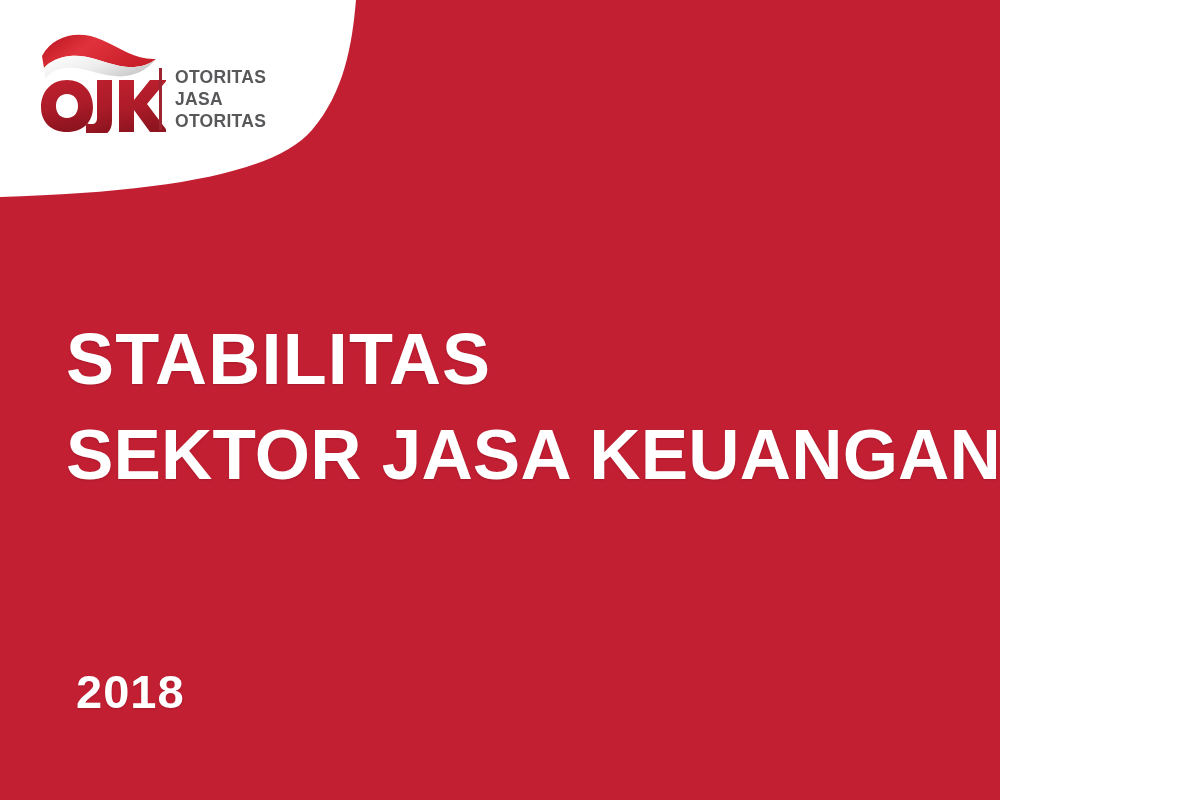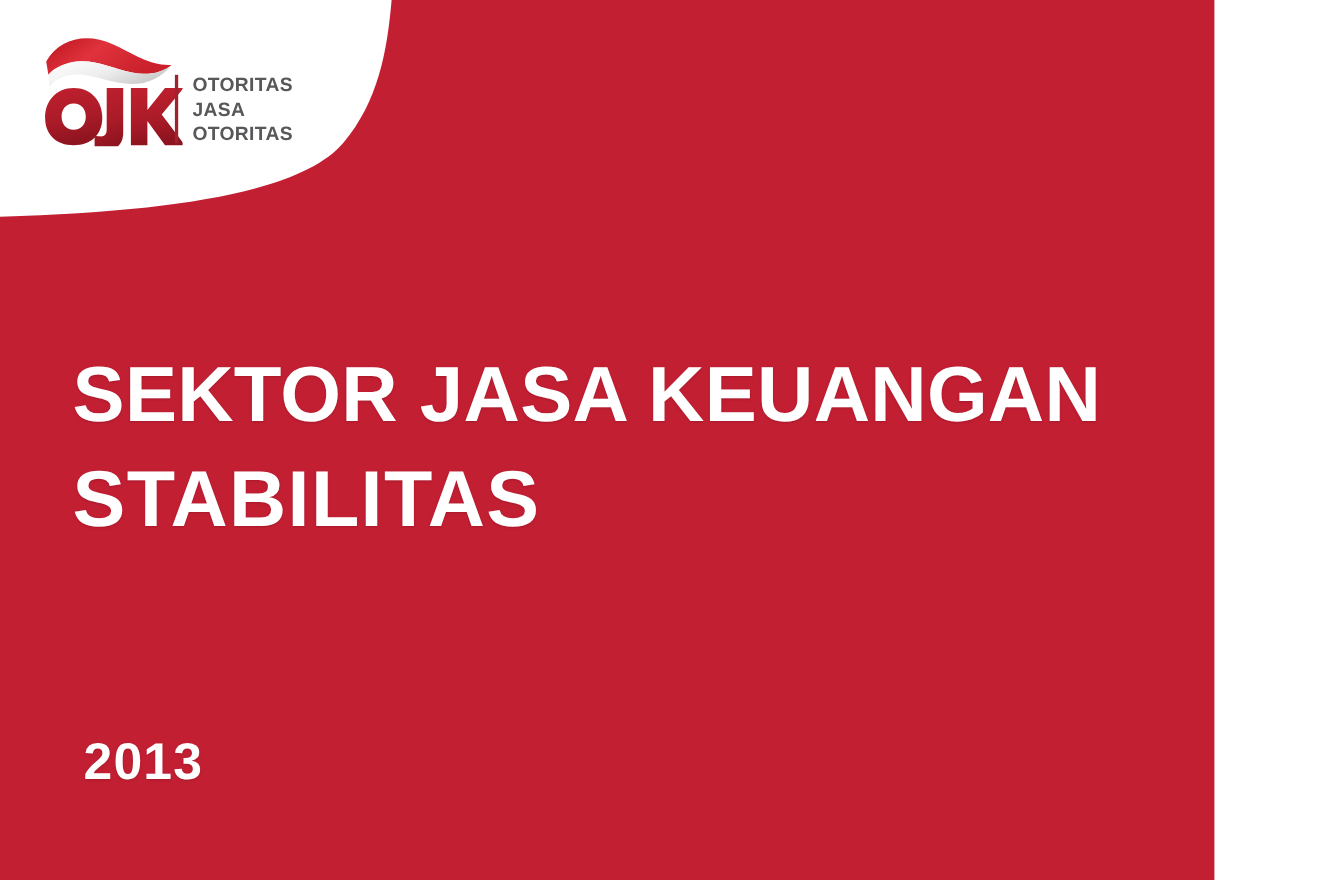--- a/index.html
+++ b/index.html
@@ -7,21 +7,21 @@
     margin: 0;
     padding: 0;
     background: #ffffff;
   }
   body {
     font-family: "Liberation Sans", sans-serif;
   }
 
   .slide {
     position: relative;
-    width: 1104px;
+    width: 1000px;
     height: 800px;
     overflow: hidden;
     background: #c21f33;
   }
 
   
   .header-swoosh {
     position: absolute;
     left: 0;
     top: 0;
@@ -174,19 +174,19 @@
     <div class="logo-divider"></div>
 
     <div class="logo-text">
       <div>OTORITAS</div>
       <div>JASA</div>
       <div>OTORITAS</div>
     </div>
   </div>
 
   <div class="headline">
+    <span class="headline-line l1">STABILITAS</span>
     <span class="headline-line l2">SEKTOR JASA KEUANGAN</span>
-    <span class="headline-line l1">STABILITAS</span>
   </div>
 
-  <div class="year">2013</div>
+  <div class="year">2018</div>
 
 </div>
 
 </body></html>

